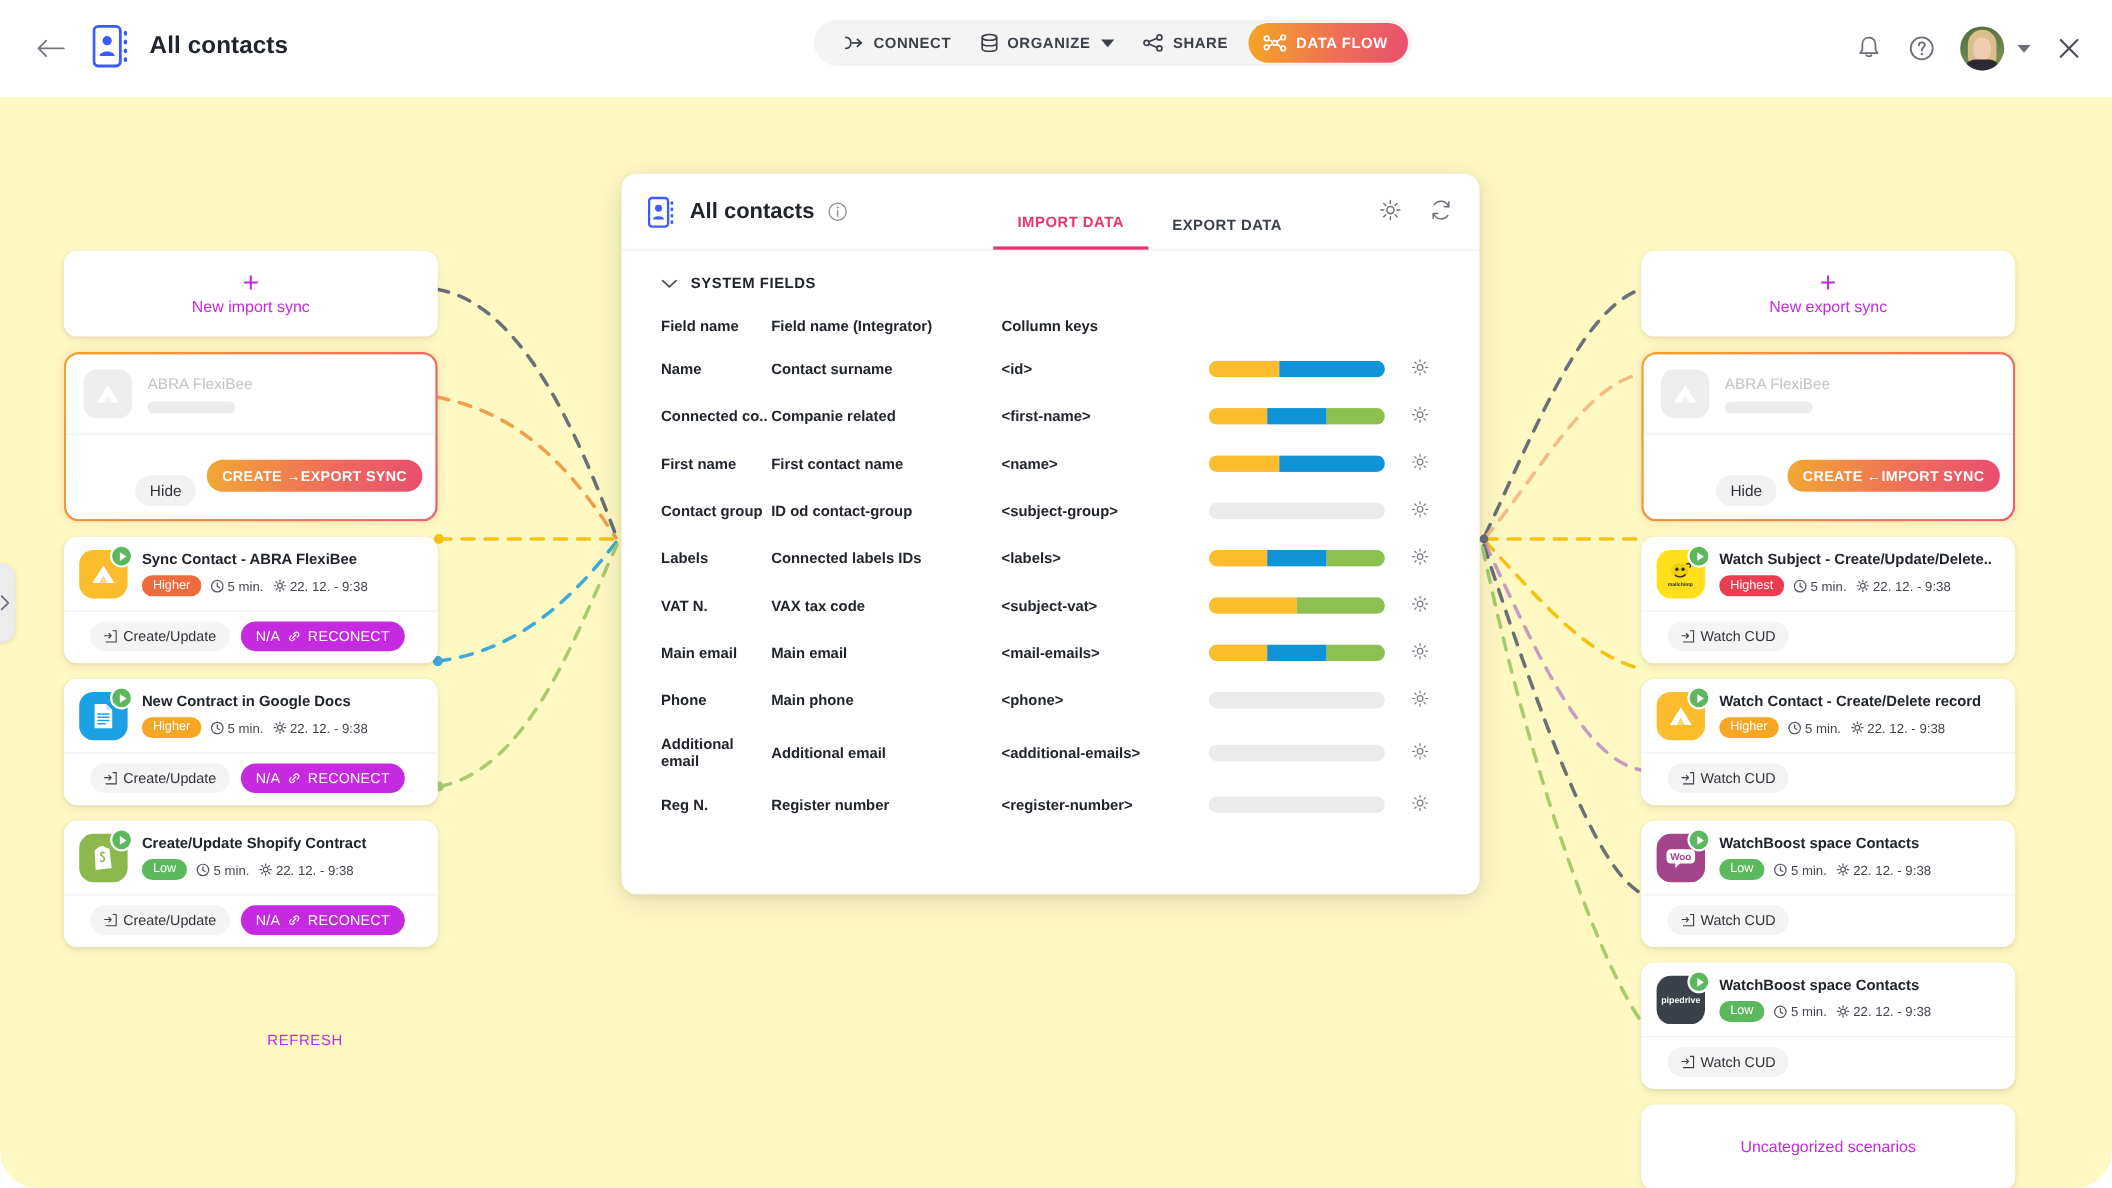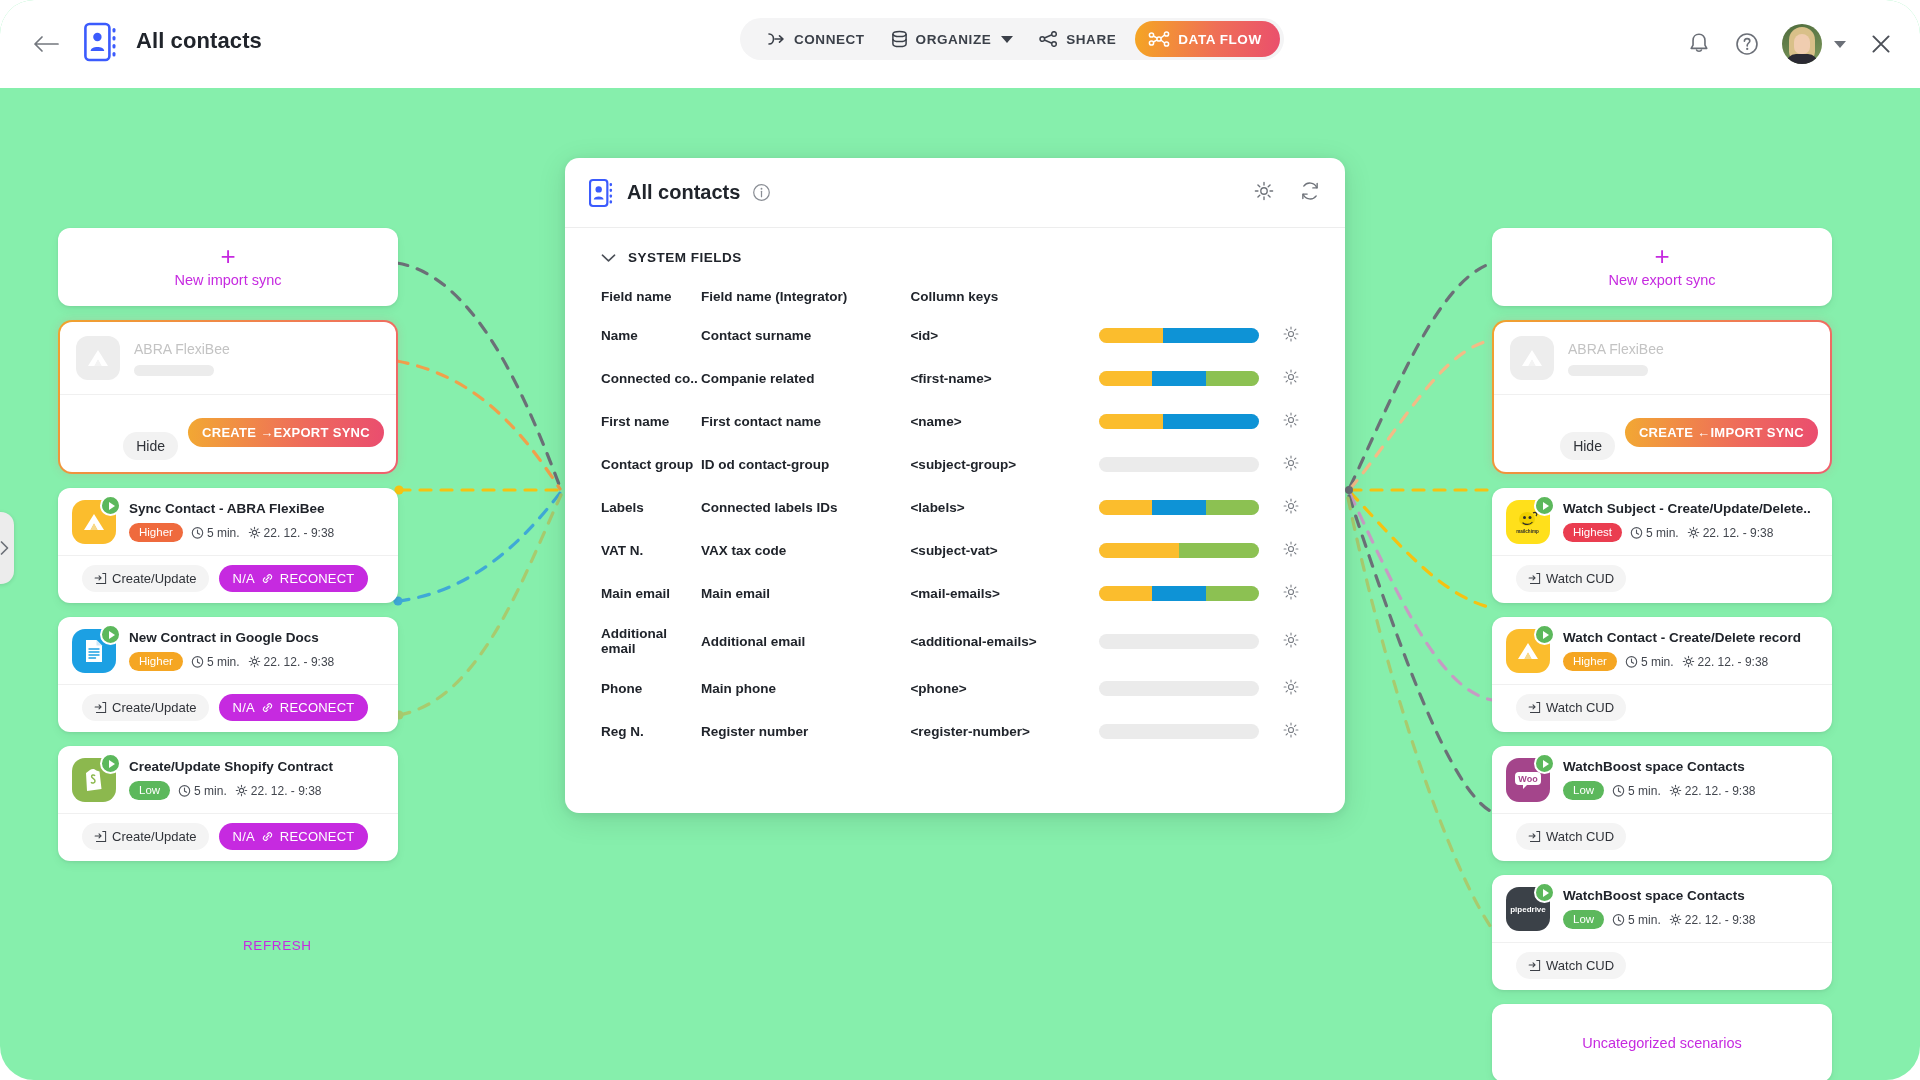--- a/index.html
+++ b/index.html
@@ -5,21 +5,21 @@
   * { box-sizing: border-box; margin: 0; padding: 0; }
   html, body {
     width: 1920px; height: 1080px;
     background: #ffffff;
     font-family: "Liberation Sans", sans-serif;
     overflow: hidden;
   }
   #app {
     position: relative;
     width: 1920px; height: 1080px;
-    background: #86efac;
+    background: #fef9c3;
     border-radius: 34px;
     overflow: hidden;
   }
 
   
   #topbar {
     position: absolute; top: 0; left: 0;
     width: 1920px; height: 88px;
     background: #ffffff;
     display: flex; align-items: center;
@@ -789,20 +789,24 @@
         <rect x="28.5" y="24" width="3.4" height="4.6" rx="1.6" fill="#3b5bfd"></rect>
         <rect x="28.5" y="32" width="3.4" height="4.6" rx="1.6" fill="#3b5bfd"></rect>
       </svg>
       <div class="m-title">All contacts</div>
       <svg class="info-icon" width="19" height="19" viewBox="0 0 20 20">
         <circle cx="10" cy="10" r="8.2" fill="none" stroke="#8a8e95" stroke-width="1.3"></circle>
         <circle cx="10" cy="6" r="1" fill="#8a8e95"></circle>
         <path d="M10 8.8 V14.4" stroke="#8a8e95" stroke-width="1.3" stroke-linecap="round"></path>
       </svg>
 
+      <div class="m-tabs">
+        <div class="m-tab active">IMPORT DATA</div>
+        <div class="m-tab">EXPORT DATA</div>
+      </div>
 
       <div class="m-icons">
         <svg width="22" height="22" viewBox="0 0 24 24">
           <circle cx="12" cy="12" r="3.5" fill="none" stroke="#6f737a" stroke-width="1.5"></circle>
           <path d="M12 2.6 V5.4 M12 18.6 V21.4 M2.6 12 H5.4 M18.6 12 H21.4 M5.4 5.4 L7.4 7.4 M16.6 16.6 L18.6 18.6 M18.6 5.4 L16.6 7.4 M7.4 16.6 L5.4 18.6" stroke="#6f737a" stroke-width="1.5" stroke-linecap="round"></path>
         </svg>
         <svg width="22" height="22" viewBox="0 0 24 24">
           <path d="M19.4 8.4 A8.2 8.2 0 0 0 5.2 6.6" fill="none" stroke="#6f737a" stroke-width="1.5" stroke-linecap="round"></path>
           <path d="M4.6 15.6 A8.2 8.2 0 0 0 18.8 17.4" fill="none" stroke="#6f737a" stroke-width="1.5" stroke-linecap="round"></path>
           <path d="M19.8 3.8 V8.6 H15.1" fill="none" stroke="#6f737a" stroke-width="1.5" stroke-linecap="round" stroke-linejoin="round"></path>
@@ -928,35 +932,35 @@
                 <i style="width:34%;background:#0e93d6"></i>
                 <i style="width:33%;background:#8cc152"></i>
               </div>
             </td>
             <td class="c5 gear-cell"><svg width="18" height="18" viewBox="0 0 24 24">
                 <circle cx="12" cy="12" r="3.4" fill="none" stroke="#7a7e85" stroke-width="1.5"></circle>
                 <path d="M12 2.8 V5.3 M12 18.7 V21.2 M2.8 12 H5.3 M18.7 12 H21.2 M5.5 5.5 L7.3 7.3 M16.7 16.7 L18.5 18.5 M18.5 5.5 L16.7 7.3 M7.3 16.7 L5.5 18.5" stroke="#7a7e85" stroke-width="1.5" stroke-linecap="round"></path>
               </svg></td>
           </tr>
           <tr>
-            <td class="c1">Additional email</td>
-            <td class="c2">Additional email</td>
-            <td class="c3">&lt;additional-emails&gt;</td>
+            <td class="c1">Phone</td>
+            <td class="c2">Main phone</td>
+            <td class="c3">&lt;phone&gt;</td>
             <td class="c4">
               <div class="pbar"></div>
             </td>
             <td class="c5 gear-cell"><svg width="18" height="18" viewBox="0 0 24 24">
                 <circle cx="12" cy="12" r="3.4" fill="none" stroke="#7a7e85" stroke-width="1.5"></circle>
                 <path d="M12 2.8 V5.3 M12 18.7 V21.2 M2.8 12 H5.3 M18.7 12 H21.2 M5.5 5.5 L7.3 7.3 M16.7 16.7 L18.5 18.5 M18.5 5.5 L16.7 7.3 M7.3 16.7 L5.5 18.5" stroke="#7a7e85" stroke-width="1.5" stroke-linecap="round"></path>
               </svg></td>
           </tr>
           <tr>
-            <td class="c1">Phone</td>
-            <td class="c2">Main phone</td>
-            <td class="c3">&lt;phone&gt;</td>
+            <td class="c1">Additional email</td>
+            <td class="c2">Additional email</td>
+            <td class="c3">&lt;additional-emails&gt;</td>
             <td class="c4">
               <div class="pbar"></div>
             </td>
             <td class="c5 gear-cell"><svg width="18" height="18" viewBox="0 0 24 24">
                 <circle cx="12" cy="12" r="3.4" fill="none" stroke="#7a7e85" stroke-width="1.5"></circle>
                 <path d="M12 2.8 V5.3 M12 18.7 V21.2 M2.8 12 H5.3 M18.7 12 H21.2 M5.5 5.5 L7.3 7.3 M16.7 16.7 L18.5 18.5 M18.5 5.5 L16.7 7.3 M7.3 16.7 L5.5 18.5" stroke="#7a7e85" stroke-width="1.5" stroke-linecap="round"></path>
               </svg></td>
           </tr>
           <tr>
             <td class="c1">Reg N.</td>

